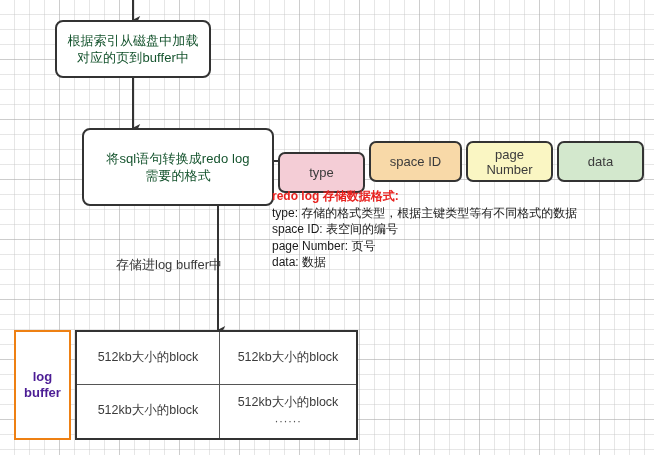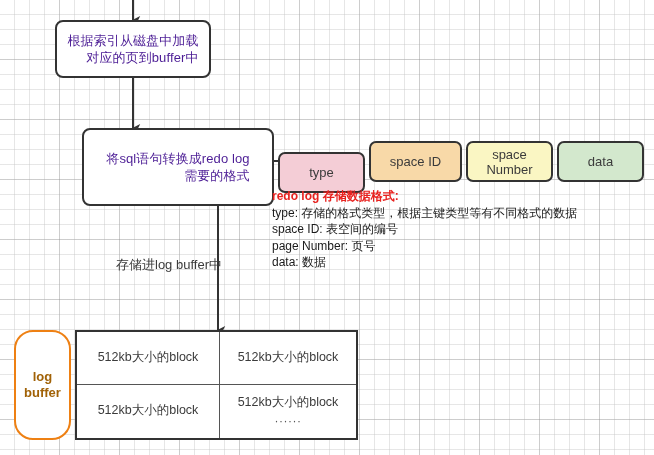--- a/index.html
+++ b/index.html
@@ -36,22 +36,22 @@
 
   .node {
     position: absolute;
     box-sizing: border-box;
     border: 2px solid #333333;
     border-radius: 8px;
     background: #ffffff;
     display: flex;
     align-items: center;
     justify-content: center;
-    text-align: right;
-    color: #4c1d95;
+    text-align: center;
+    color: #14532d;
     font-size: 13px;
     line-height: 17px;
     letter-spacing: 0.1px;
   }
 
   
   #box-load {
     left: 55px; top: 20px; width: 156px; height: 58px;
   }
   #box-convert {
@@ -109,30 +109,30 @@
     color: #3b3b3b;
     white-space: nowrap;
   }
 
   
   #logbuffer-box {
     position: absolute;
     left: 14px; top: 330px; width: 57px; height: 110px;
     box-sizing: border-box;
     border: 2px solid #ee8013;
-    border-radius: 19px;
+    border-radius: 0;
     background: #ffffff;
     display: flex;
     align-items: center;
     justify-content: center;
     text-align: center;
     font-size: 13px;
     line-height: 16px;
     font-weight: bold;
-    color: #a16207;
+    color: #4c1d95;
   }
 
   #block-table {
     position: absolute;
     left: 75px; top: 330px; width: 283px; height: 110px;
     box-sizing: border-box;
     border: 2px solid #333333;
     border-radius: 0;
     background: #ffffff;
     display: grid;
@@ -201,21 +201,21 @@
   </div>
 
   <div class="record-cell" id="rec-type">
     <span>type</span>
   </div>
   <div class="record-cell" id="rec-space">
     <span>space ID</span>
   </div>
   <div class="record-cell" id="rec-page">
     <div>
-      <div>space</div>
+      <div>page</div>
       <div>Number</div>
     </div>
   </div>
   <div class="record-cell" id="rec-data">
     <span>data</span>
   </div>
 
   <div id="legend">
     <div class="line">
       <span class="redtitle">redo log</span><span class="redtitle"> 存储数据格式:</span>

